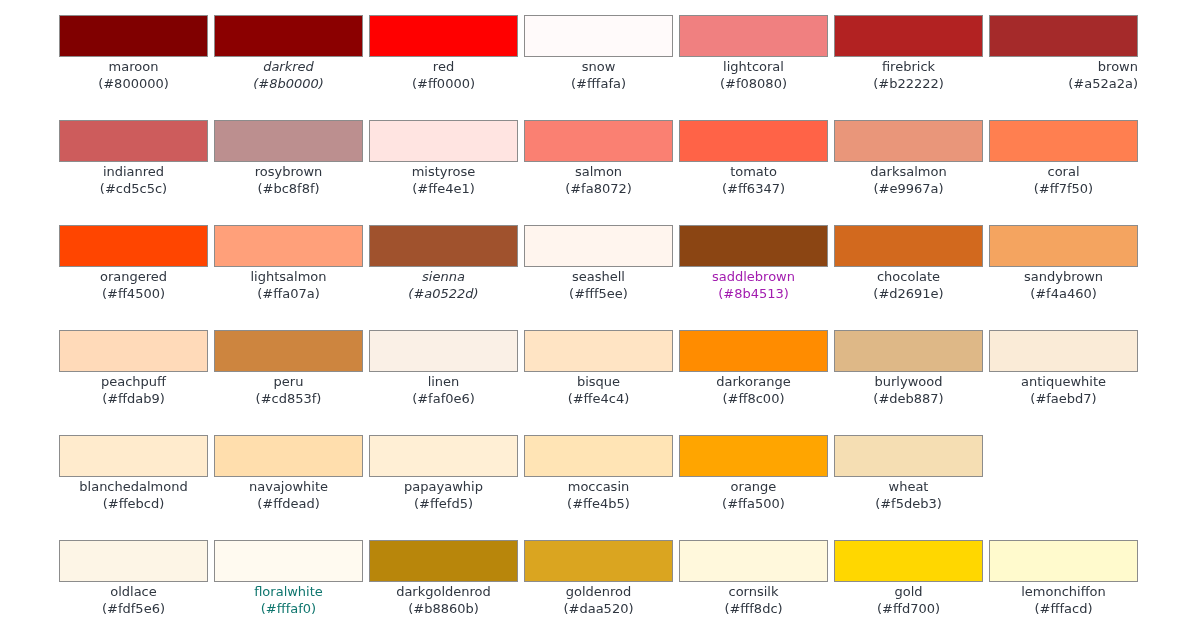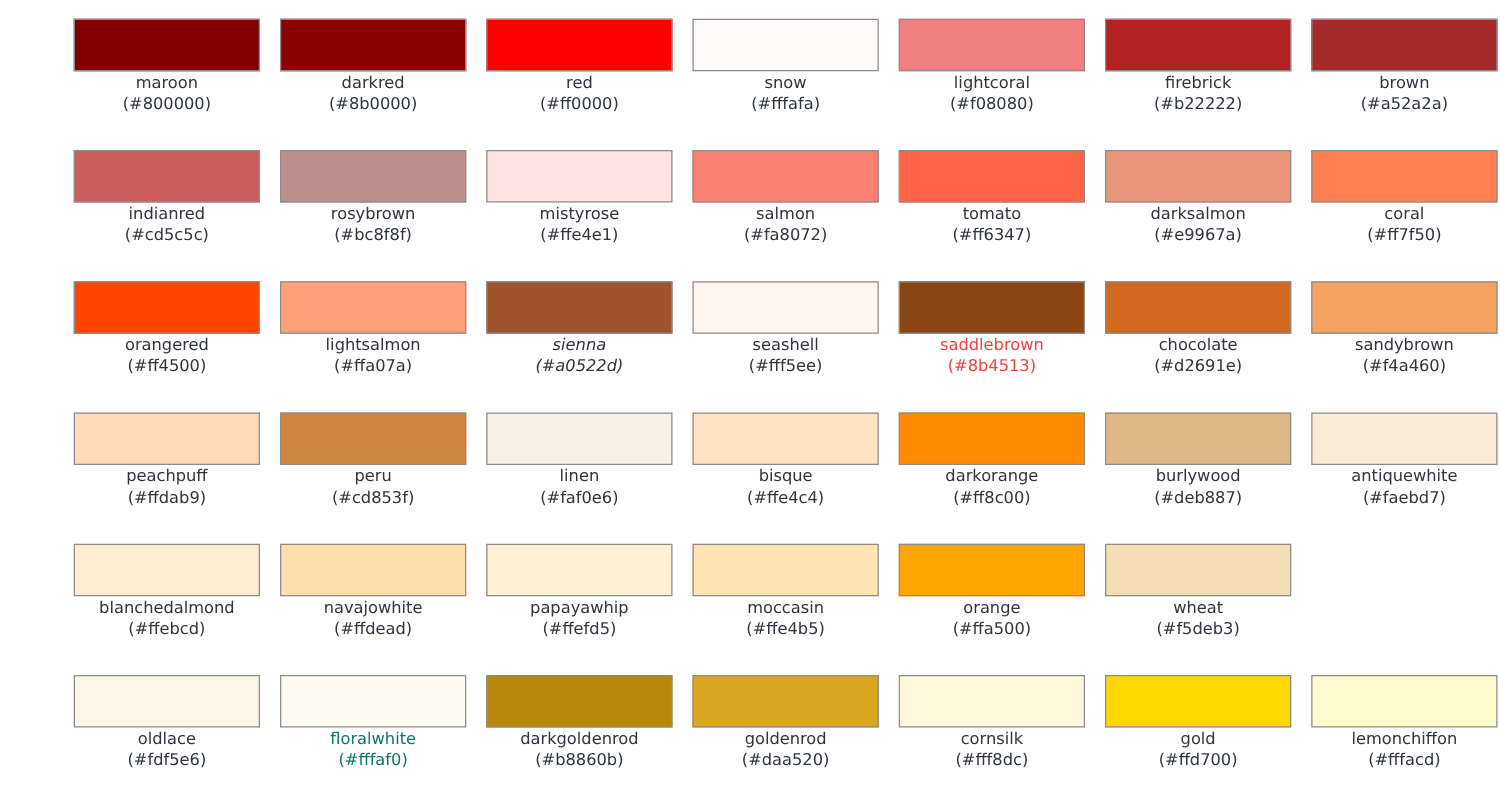--- a/index.html
+++ b/index.html
@@ -17,21 +17,21 @@
   #palette-grid {
     position: relative;
     width: 1200px;
     height: 630px;
     box-sizing: border-box;
     padding: 15px 60px 0 59px;
   }
   .color-row {
     display: flex;
     flex-direction: row;
-    gap: 16px;
+    gap: 6px;
     margin-bottom: 28px;
   }
   .color-cell {
     width: 149px;
     flex: 0 0 149px;
     display: flex;
     flex-direction: column;
     align-items: stretch;
   }
   .color-swatch {
@@ -62,21 +62,21 @@
     <div class="color-row">
       <div class="color-cell">
         <div class="color-swatch" style="background: rgb(128, 0, 0); border-color: rgb(140, 140, 140);"></div>
         <div class="color-caption" style="color: rgb(47, 54, 64);">
           <span class="color-name">maroon</span>
           <span class="color-hex">(#800000)</span>
         </div>
       </div>
       <div class="color-cell">
         <div class="color-swatch" style="background: rgb(139, 0, 0); border-color: rgb(140, 140, 140);"></div>
-        <div class="color-caption" style="color: rgb(47, 54, 64);">
+        <div class="color-caption" style="color: rgb(47, 54, 64); font-style: italic;">
           <span class="color-name">darkred</span>
           <span class="color-hex">(#8b0000)</span>
         </div>
       </div>
       <div class="color-cell">
         <div class="color-swatch" style="background: rgb(255, 0, 0); border-color: rgb(140, 140, 140);"></div>
         <div class="color-caption" style="color: rgb(47, 54, 64);">
           <span class="color-name">red</span>
           <span class="color-hex">(#ff0000)</span>
         </div>
@@ -97,21 +97,21 @@
       </div>
       <div class="color-cell">
         <div class="color-swatch" style="background: rgb(178, 34, 34); border-color: rgb(140, 140, 140);"></div>
         <div class="color-caption" style="color: rgb(47, 54, 64);">
           <span class="color-name">firebrick</span>
           <span class="color-hex">(#b22222)</span>
         </div>
       </div>
       <div class="color-cell">
         <div class="color-swatch" style="background: rgb(165, 42, 42); border-color: rgb(140, 140, 140);"></div>
-        <div class="color-caption" style="color: rgb(47, 54, 64);">
+        <div class="color-caption" style="color: rgb(47, 54, 64); text-align: right;">
           <span class="color-name">brown</span>
           <span class="color-hex">(#a52a2a)</span>
         </div>
       </div>
     </div>
     <div class="color-row">
       <div class="color-cell">
         <div class="color-swatch" style="background: rgb(205, 92, 92); border-color: rgb(140, 140, 140);"></div>
         <div class="color-caption" style="color: rgb(47, 54, 64);">
           <span class="color-name">indianred</span>
@@ -185,21 +185,21 @@
       </div>
       <div class="color-cell">
         <div class="color-swatch" style="background: rgb(255, 245, 238); border-color: rgb(140, 140, 140);"></div>
         <div class="color-caption" style="color: rgb(47, 54, 64);">
           <span class="color-name">seashell</span>
           <span class="color-hex">(#fff5ee)</span>
         </div>
       </div>
       <div class="color-cell">
         <div class="color-swatch" style="background: rgb(139, 69, 19); border-color: rgb(140, 140, 140);"></div>
-        <div class="color-caption" style="color: #ef4444;">
+        <div class="color-caption" style="color: #a21caf;">
           <span class="color-name">saddlebrown</span>
           <span class="color-hex">(#8b4513)</span>
         </div>
       </div>
       <div class="color-cell">
         <div class="color-swatch" style="background: rgb(210, 105, 30); border-color: rgb(140, 140, 140);"></div>
         <div class="color-caption" style="color: rgb(47, 54, 64);">
           <span class="color-name">chocolate</span>
           <span class="color-hex">(#d2691e)</span>
         </div>

